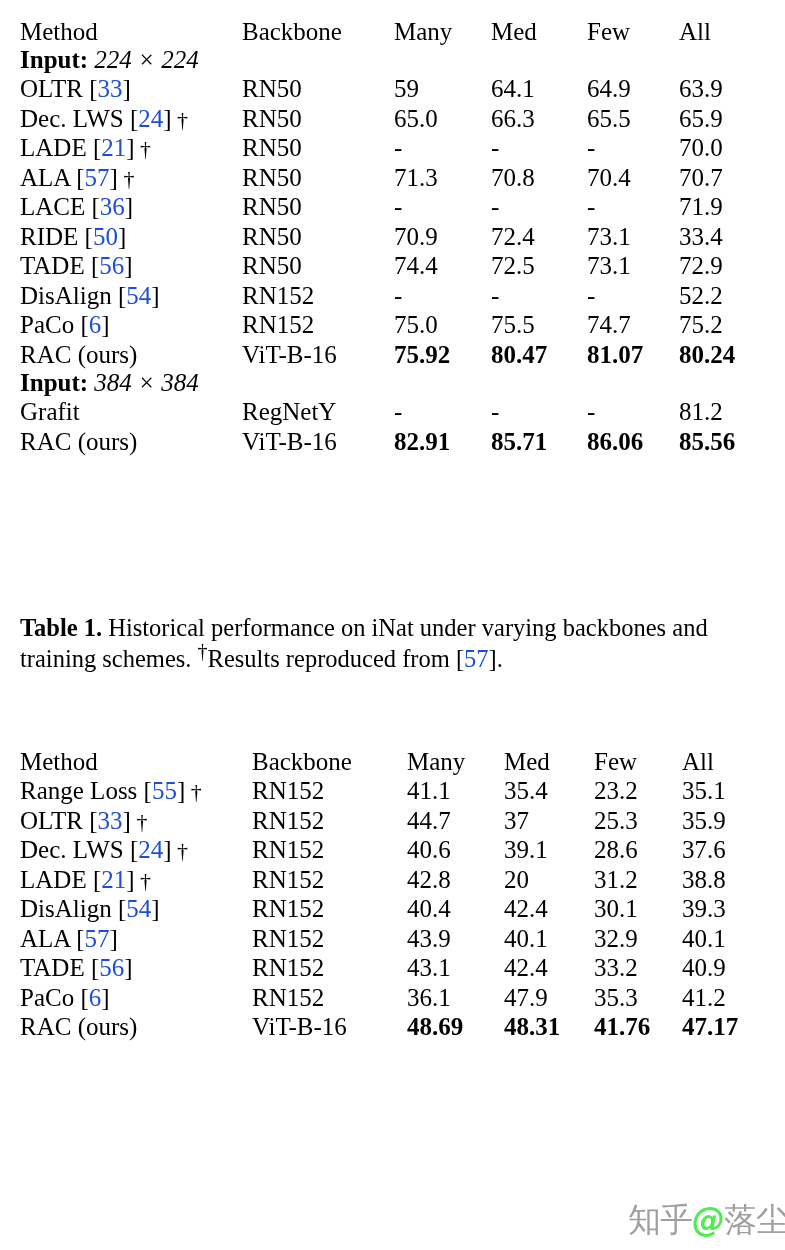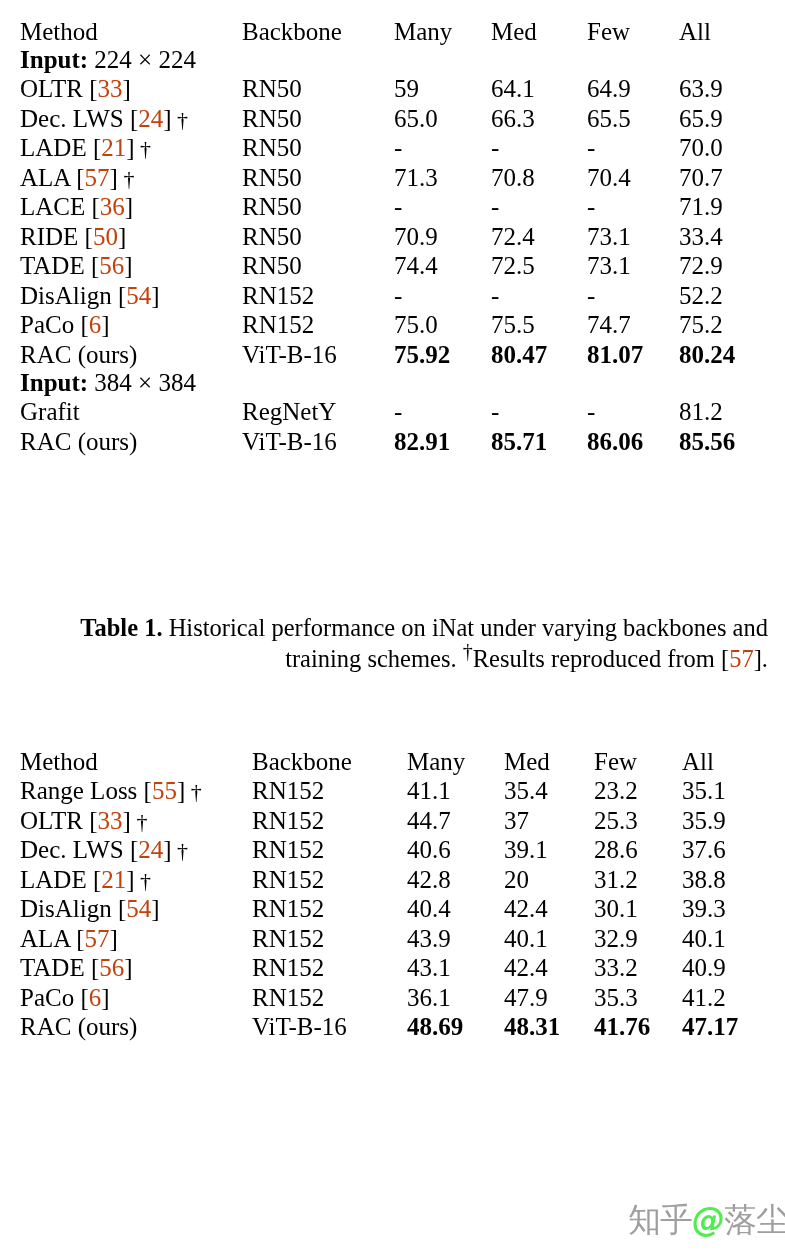--- a/index.html
+++ b/index.html
@@ -86,50 +86,51 @@
     text-align: center;
     font-size: 25px;
     padding-top: 10px;
     padding-bottom: 10px;
   }
   .section-row .sec-label {
     font-weight: bold;
   }
   .section-row .sec-value {
     font-family: "Liberation Serif", "DejaVu Serif", serif;
+    font-style: italic;
   }
 
   
   #table1 col.w-method   { width: 222px; }
   #table1 col.w-backbone { width: 152px; }
   #table1 col.w-many     { width: 97px; }
   #table1 col.w-med      { width: 96px; }
   #table1 col.w-few      { width: 92px; }
   #table1 col.w-all      { width: 86px; }
 
   
   #table2 col.w-method   { width: 232px; }
   #table2 col.w-backbone { width: 155px; }
   #table2 col.w-many     { width: 97px; }
   #table2 col.w-med      { width: 90px; }
   #table2 col.w-few      { width: 88px; }
   #table2 col.w-all      { width: 83px; }
 
-  .cite { color: #c2410c; }
+  .cite { color: #1d4ed8; }
   .dagger { font-size: 20px; vertical-align: super; line-height: 0; }
   .dag-inline { font-size: 22px; }
 
   
   .caption {
     position: absolute;
     left: 20px;
     width: 748px;
     font-size: 24.5px;
     line-height: 1.28;
-    text-align: right;
+    text-align: left;
   }
   #caption1 { top: 612px; }
   #caption2 { top: 1172px; }
   .caption .cap-lead { font-weight: bold; }
 
   
   .watermark {
     position: absolute;
     left: 628px;
     top: 1198px;

